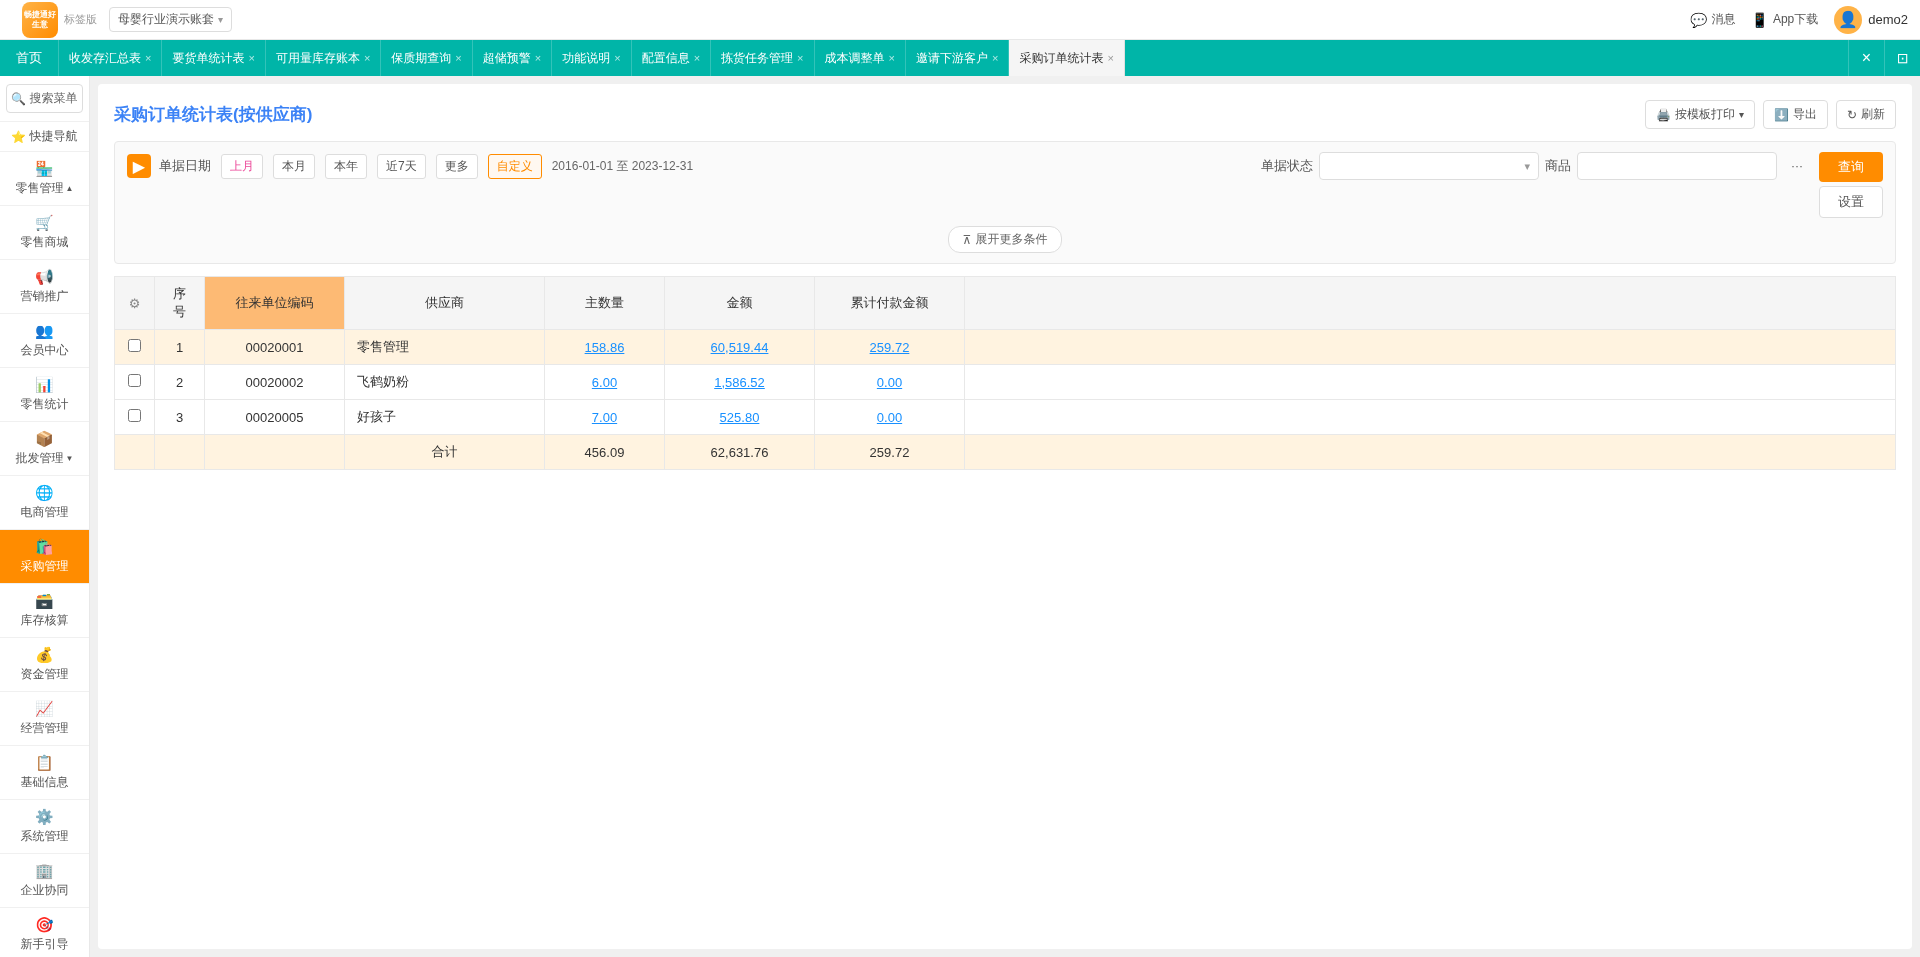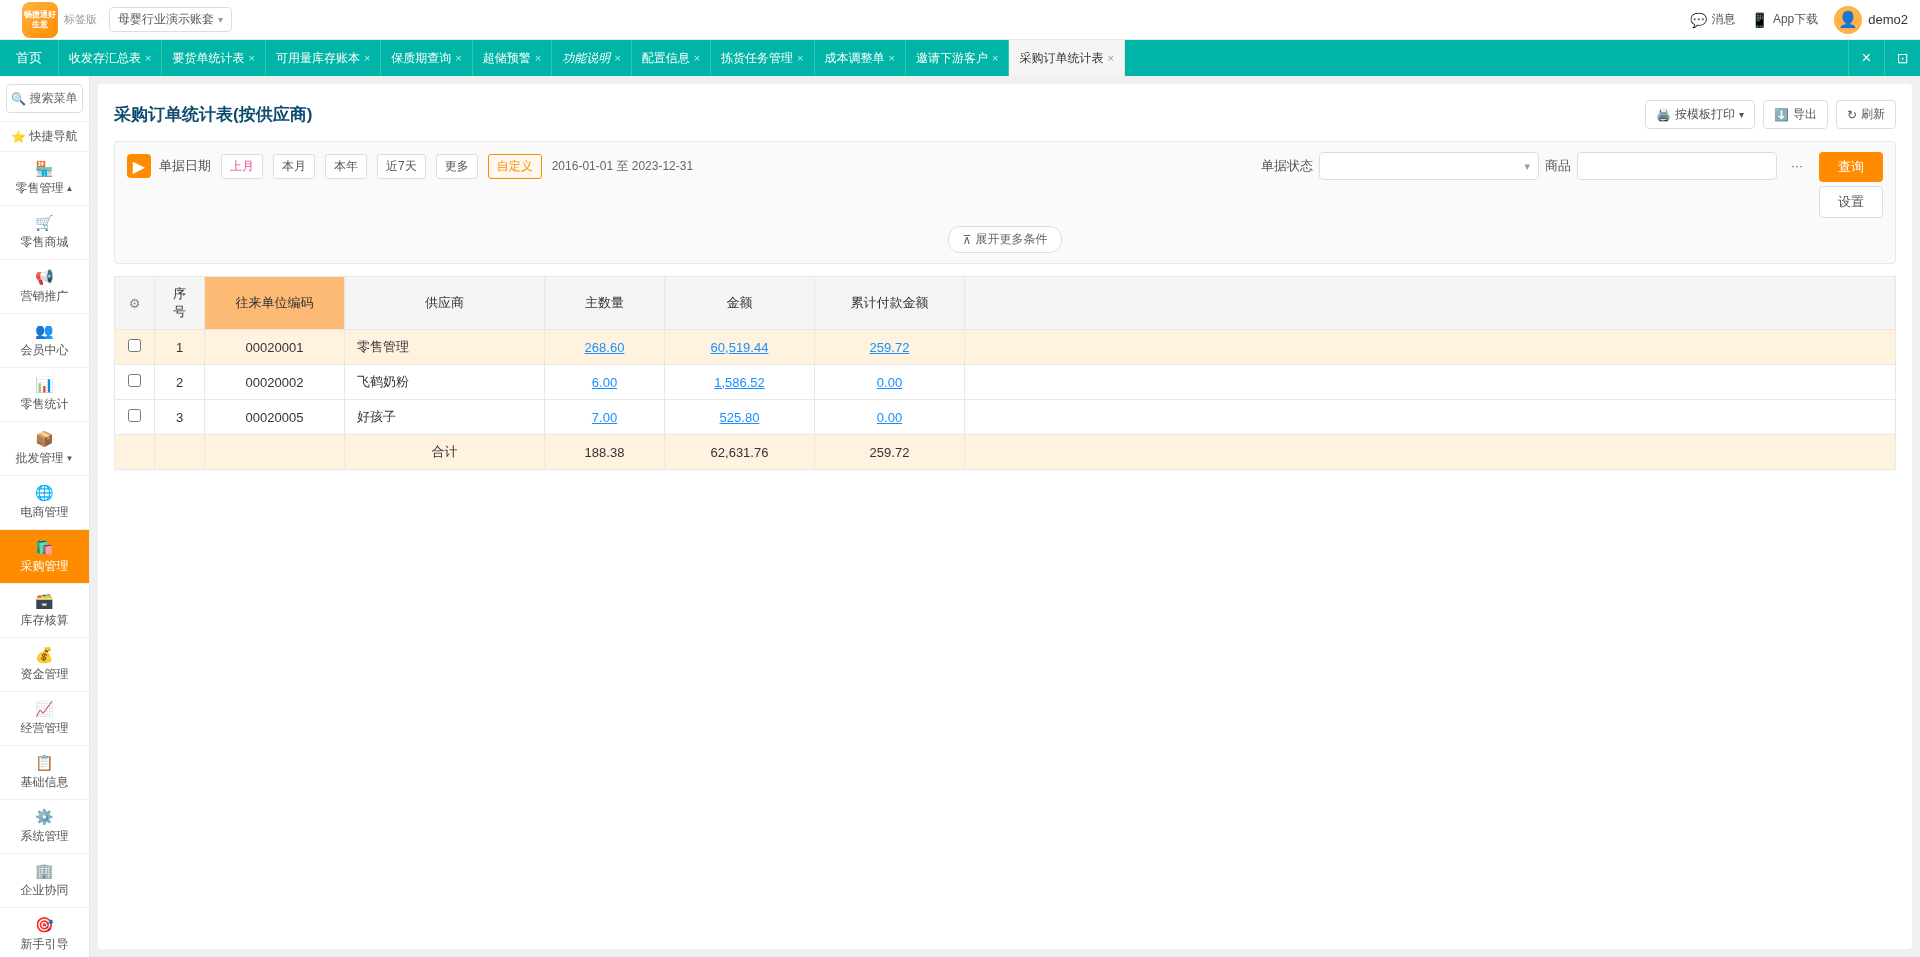--- a/index.html
+++ b/index.html
@@ -56,21 +56,21 @@
     <span style="font-size:11px; opacity:0.7; cursor:pointer;">×</span>
   </div>
   <div style="height:36px; padding:0 10px; display:flex; align-items:center; gap:4px; color:#fff; font-size:12px; cursor:pointer; border-right:1px solid rgba(255,255,255,0.2);">
     <span>保质期查询</span>
     <span style="font-size:11px; opacity:0.7; cursor:pointer;">×</span>
   </div>
   <div style="height:36px; padding:0 10px; display:flex; align-items:center; gap:4px; color:#fff; font-size:12px; cursor:pointer; border-right:1px solid rgba(255,255,255,0.2);">
     <span>超储预警</span>
     <span style="font-size:11px; opacity:0.7; cursor:pointer;">×</span>
   </div>
-  <div style="height:36px; padding:0 10px; display:flex; align-items:center; gap:4px; color:#fff; font-size:12px; cursor:pointer; border-right:1px solid rgba(255,255,255,0.2);font-style:italic;">
+  <div style="height:36px; padding:0 10px; display:flex; align-items:center; gap:4px; color:#fff; font-size:12px; cursor:pointer; border-right:1px solid rgba(255,255,255,0.2);">
     <span>功能说明</span>
     <span style="font-size:11px; opacity:0.7; cursor:pointer;">×</span>
   </div>
   <div style="height:36px; padding:0 10px; display:flex; align-items:center; gap:4px; color:#fff; font-size:12px; cursor:pointer; border-right:1px solid rgba(255,255,255,0.2);">
     <span>配置信息</span>
     <span style="font-size:11px; opacity:0.7; cursor:pointer;">×</span>
   </div>
   <div style="height:36px; padding:0 10px; display:flex; align-items:center; gap:4px; color:#fff; font-size:12px; cursor:pointer; border-right:1px solid rgba(255,255,255,0.2);">
     <span>拣货任务管理</span>
     <span style="font-size:11px; opacity:0.7; cursor:pointer;">×</span>
@@ -171,21 +171,21 @@
       <span style="font-size:15px;">🎯</span>
       <span>新手引导</span>
     </div>
 
   </div>
 
   <div style="flex:1; background:#f0f0f0; overflow:hidden; display:flex; flex-direction:column;">
     <div style="flex:1; margin:8px; background:#fff; border-radius:4px; padding:16px; overflow:auto; display:flex; flex-direction:column;">
 
       <div style="display:flex; align-items:center; justify-content:space-between; margin-bottom:12px;">
-        <h2 style="font-size:17px; font-weight:bold; color:#0c4a6e;">采购订单统计表(按供应商)</h2>
+        <h2 style="font-size:17px; font-weight:bold; color:#3b82f6;">采购订单统计表(按供应商)</h2>
         <div style="display:flex; align-items:center; gap:8px;">
           <div style="display:flex; align-items:center; gap:4px; padding:5px 10px; border:1px solid #ddd; border-radius:4px; background:#fff; cursor:pointer; font-size:12px; color:#555;">
             <span>🖨️</span>
             <span>按模板打印</span>
             <span style="font-size:10px;">▾</span>
           </div>
           <div style="display:flex; align-items:center; gap:4px; padding:5px 10px; border:1px solid #ddd; border-radius:4px; background:#fff; cursor:pointer; font-size:12px; color:#555;">
             <span>⬇️</span>
             <span>导出</span>
           </div>
@@ -251,21 +251,21 @@
             </tr>
           </thead>
           <tbody>
             <tr style="background:#fff3e0;">
               <td style="border:1px solid #e8e8e8; padding:8px 12px; text-align:center;">
                 <input type="checkbox" style="">
               </td>
               <td style="border:1px solid #e8e8e8; padding:8px 12px; text-align:center;">1</td>
               <td style="border:1px solid #e8e8e8; padding:8px 12px; text-align:center;">00020001</td>
               <td style="border:1px solid #e8e8e8; padding:8px 12px; text-align:left;">零售管理</td>
-              <td style="border:1px solid #e8e8e8; padding:8px 12px; text-align:center; color:#1890ff; text-decoration:underline; cursor:pointer;">268.60</td>
+              <td style="border:1px solid #e8e8e8; padding:8px 12px; text-align:center; color:#1890ff; text-decoration:underline; cursor:pointer;">158.86</td>
               <td style="border:1px solid #e8e8e8; padding:8px 12px; text-align:center; color:#1890ff; text-decoration:underline; cursor:pointer;">60,519.44</td>
               <td style="border:1px solid #e8e8e8; padding:8px 12px; text-align:center; color:#1890ff; text-decoration:underline; cursor:pointer;">259.72</td>
               <td style="border:1px solid #e8e8e8; padding:8px 12px;"></td>
             </tr>
             <tr style="background:#fff;">
               <td style="border:1px solid #e8e8e8; padding:8px 12px; text-align:center;">
                 <input type="checkbox" style="">
               </td>
               <td style="border:1px solid #e8e8e8; padding:8px 12px; text-align:center;">2</td>
               <td style="border:1px solid #e8e8e8; padding:8px 12px; text-align:center;">00020002</td>
@@ -287,21 +287,21 @@
               <td style="border:1px solid #e8e8e8; padding:8px 12px; text-align:center; color:#1890ff; text-decoration:underline; cursor:pointer;">0.00</td>
               <td style="border:1px solid #e8e8e8; padding:8px 12px;"></td>
             </tr>
           </tbody>
           <tfoot>
             <tr style="background:#fff3e0;">
               <td style="border:1px solid #e8e8e8; padding:8px 12px;"></td>
               <td style="border:1px solid #e8e8e8; padding:8px 12px;"></td>
               <td style="border:1px solid #e8e8e8; padding:8px 12px;"></td>
               <td style="border:1px solid #e8e8e8; padding:8px 12px; text-align:center; font-weight:normal;">合计</td>
-              <td style="border:1px solid #e8e8e8; padding:8px 12px; text-align:center;">188.38</td>
+              <td style="border:1px solid #e8e8e8; padding:8px 12px; text-align:center;">456.09</td>
               <td style="border:1px solid #e8e8e8; padding:8px 12px; text-align:center;">62,631.76</td>
               <td style="border:1px solid #e8e8e8; padding:8px 12px; text-align:center;">259.72</td>
               <td style="border:1px solid #e8e8e8; padding:8px 12px;"></td>
             </tr>
           </tfoot>
         </table>
       </div>
 
     </div>
   </div>

